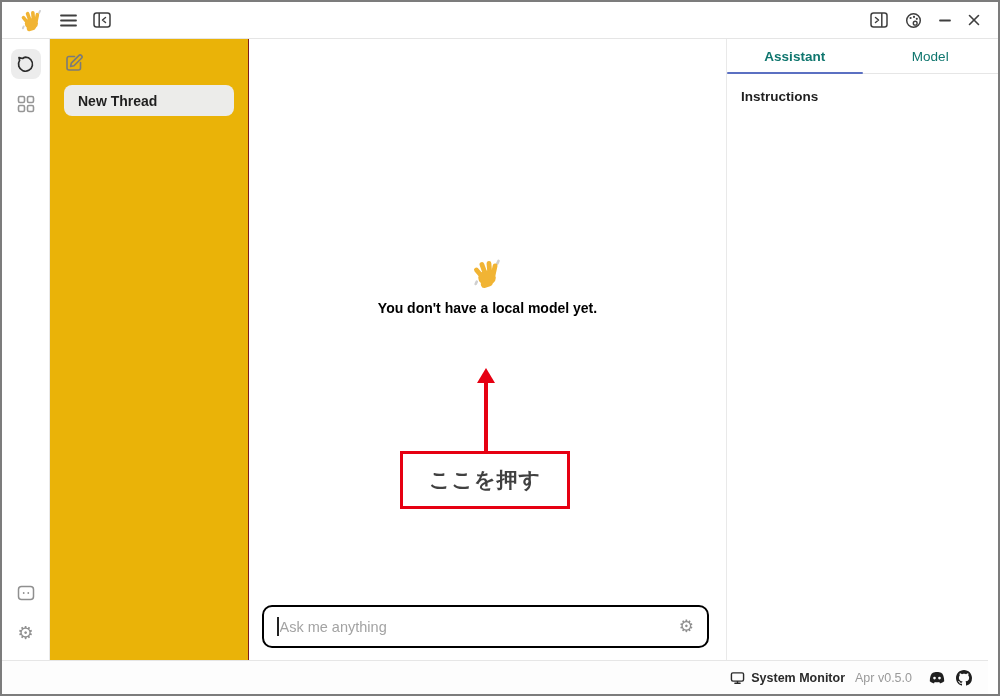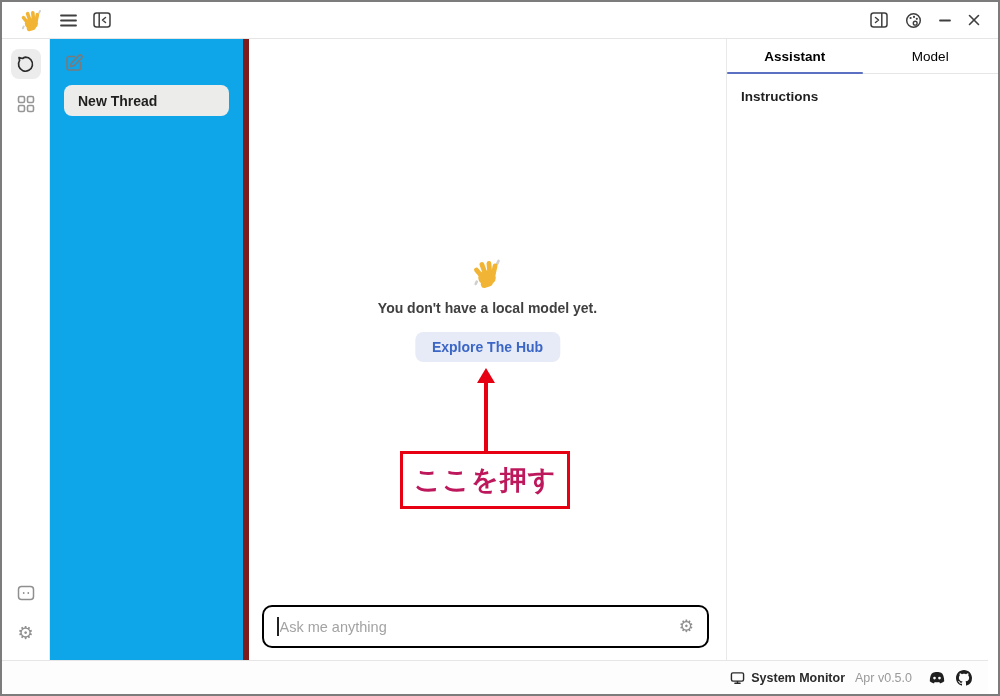--- a/index.html
+++ b/index.html
@@ -26,34 +26,34 @@
 
   .rail {
     width:48px; border-right:1px solid #e9e9e9; background:#fff;
     display:flex; flex-direction:column; align-items:center; padding:10px 0 12px 0;
   }
   .rail-btn { width:30px; height:30px; border-radius:8px; display:flex; align-items:center; justify-content:center; margin-bottom:10px; background:none; border:none; cursor:pointer; }
   .rail-btn.active { background:#ececec; }
   .rail-spacer { flex:1; }
   .gear-glyph { font-size:18px; color:#8f8f8f; line-height:1; font-family:"DejaVu Sans", sans-serif; }
 
-  .threads { width:199px; border-right:6px solid #7f1d1d; background:#0ea5e9; padding:14px; }
+  .threads { width:199px; border-right:1px solid #7f1d1d; background:#eab308; padding:14px; }
   .thread-item {
     margin-top:12px; height:31px; background:#ececea; border-radius:8px;
     display:flex; align-items:center; padding:0 14px;
     font-size:14px; font-weight:bold; color:#1f1f1f; cursor:pointer;
   }
 
   .main { flex:1; position:relative; background:#fff; }
 
   .empty-state {
     position:absolute; top:218px; left:50%; transform:translateX(-50%);
     display:flex; flex-direction:column; align-items:center; white-space:nowrap;
   }
-  .empty-title { margin-top:11px; font-size:14px; font-weight:bold; color:#404040; }
+  .empty-title { margin-top:11px; font-size:14px; font-weight:bold; color:#000000; }
   .explore-btn {
     margin-top:16px; padding:7px 17px; border:none; border-radius:8px;
     background:#e6ebf7; color:#3c66c6; font-size:14px; font-weight:bold; cursor:pointer;
     font-family:"Liberation Sans", sans-serif;
   }
 
   .chat-input-wrap {
     position:absolute; left:13px; right:17px; bottom:12px; height:43px;
     border:2px solid #000000; border-radius:10px; background:#fff;
     display:flex; align-items:center; padding:0 13px;
@@ -61,21 +61,21 @@
   .caret { width:1.5px; height:19px; background:#222; margin-right:1px; }
   .chat-input {
     flex:1; border:none; outline:none; font-size:14.5px; color:#333;
     font-family:"Liberation Sans", sans-serif; background:transparent;
   }
   .chat-input::placeholder { color:#a3a3a3; }
 
   
   .rightpanel { width:272px; border-left:1px solid #e9e9e9; background:#fff; display:flex; flex-direction:column; }
   .tabs { position:relative; height:35px; display:flex; border-bottom:1px solid #e6e6e6; }
-  .tab { flex:1; display:flex; align-items:center; justify-content:center; font-size:13.5px; color:#000000; cursor:pointer; background:none; border:none; font-family:"Liberation Sans", sans-serif; }
+  .tab { flex:1; display:flex; align-items:center; justify-content:center; font-size:13.5px; color:#0f766e; cursor:pointer; background:none; border:none; font-family:"Liberation Sans", sans-serif; }
   .tab.active { font-weight:bold; }
   .tab-underline { position:absolute; left:0; bottom:-1px; width:50%; height:2.5px; background:#5b70c2; border-radius:2px; }
   .rp-content { padding:15px 14px; }
   .rp-label { font-size:13.5px; font-weight:bold; color:#1f1f1f; }
   .rp-textarea-wrap { position:relative; margin-top:11px; }
   .rp-textarea {
     width:100%; height:62px; border:1px solid #e3e3e3; border-radius:8px;
     padding:11px 12px; font-size:13.5px; color:#333; resize:none; outline:none;
     font-family:"Liberation Sans", sans-serif;
   }
@@ -98,21 +98,21 @@
     position:absolute; left:475px; top:366px; width:0; height:0;
     border-left:9px solid transparent; border-right:9px solid transparent;
     border-bottom:15px solid #e60012;
   }
   .arrow-line { position:absolute; left:482px; top:379px; width:4px; height:70px; background:#e60012; }
   .annotation-box {
     position:absolute; left:398px; top:449px; width:170px; height:58px;
     border:3px solid #e60012; background:#fff;
     display:flex; align-items:center; justify-content:center;
   }
-  .annotation-text { color:#be185d; font-size:27px; font-weight:bold; letter-spacing:1px; }
+  .annotation-text { color:#404040; font-size:21px; font-weight:bold; letter-spacing:1px; }
 
   svg { display:block; }
 </style>
 </head>
 <body>
 
 <div class="window">
 
   <div class="topbar">
     <div class="left">
@@ -247,21 +247,20 @@
               <rect x="6" y="12" width="6" height="16" rx="3" transform="rotate(-40 9 20)"></rect>
               <rect x="12" y="6" width="6" height="20" rx="3" transform="rotate(-20 15 16)"></rect>
               <rect x="19" y="5" width="6" height="21" rx="3" transform="rotate(-5 22 15)"></rect>
               <rect x="25" y="8" width="6" height="17" rx="3" transform="rotate(12 28 16)"></rect>
               <ellipse cx="19" cy="26" rx="11" ry="9"></ellipse>
               <rect x="11" y="29" width="15" height="9" rx="4.5" transform="rotate(-18 18 33)"></rect>
             </g>
           </svg>
         </span>
         <div class="empty-title">You don't have a local model yet.</div>
-        <button class="explore-btn">Explore The Hub</button>
       </div>
 
       <div class="chat-input-wrap">
         <span class="caret"></span>
         <input class="chat-input" type="text" placeholder="Ask me anything" style="">
         <button class="icon-btn">
           <span class="gear-glyph" style="font-size:17px;">⚙</span>
         </button>
       </div>
     </div>

